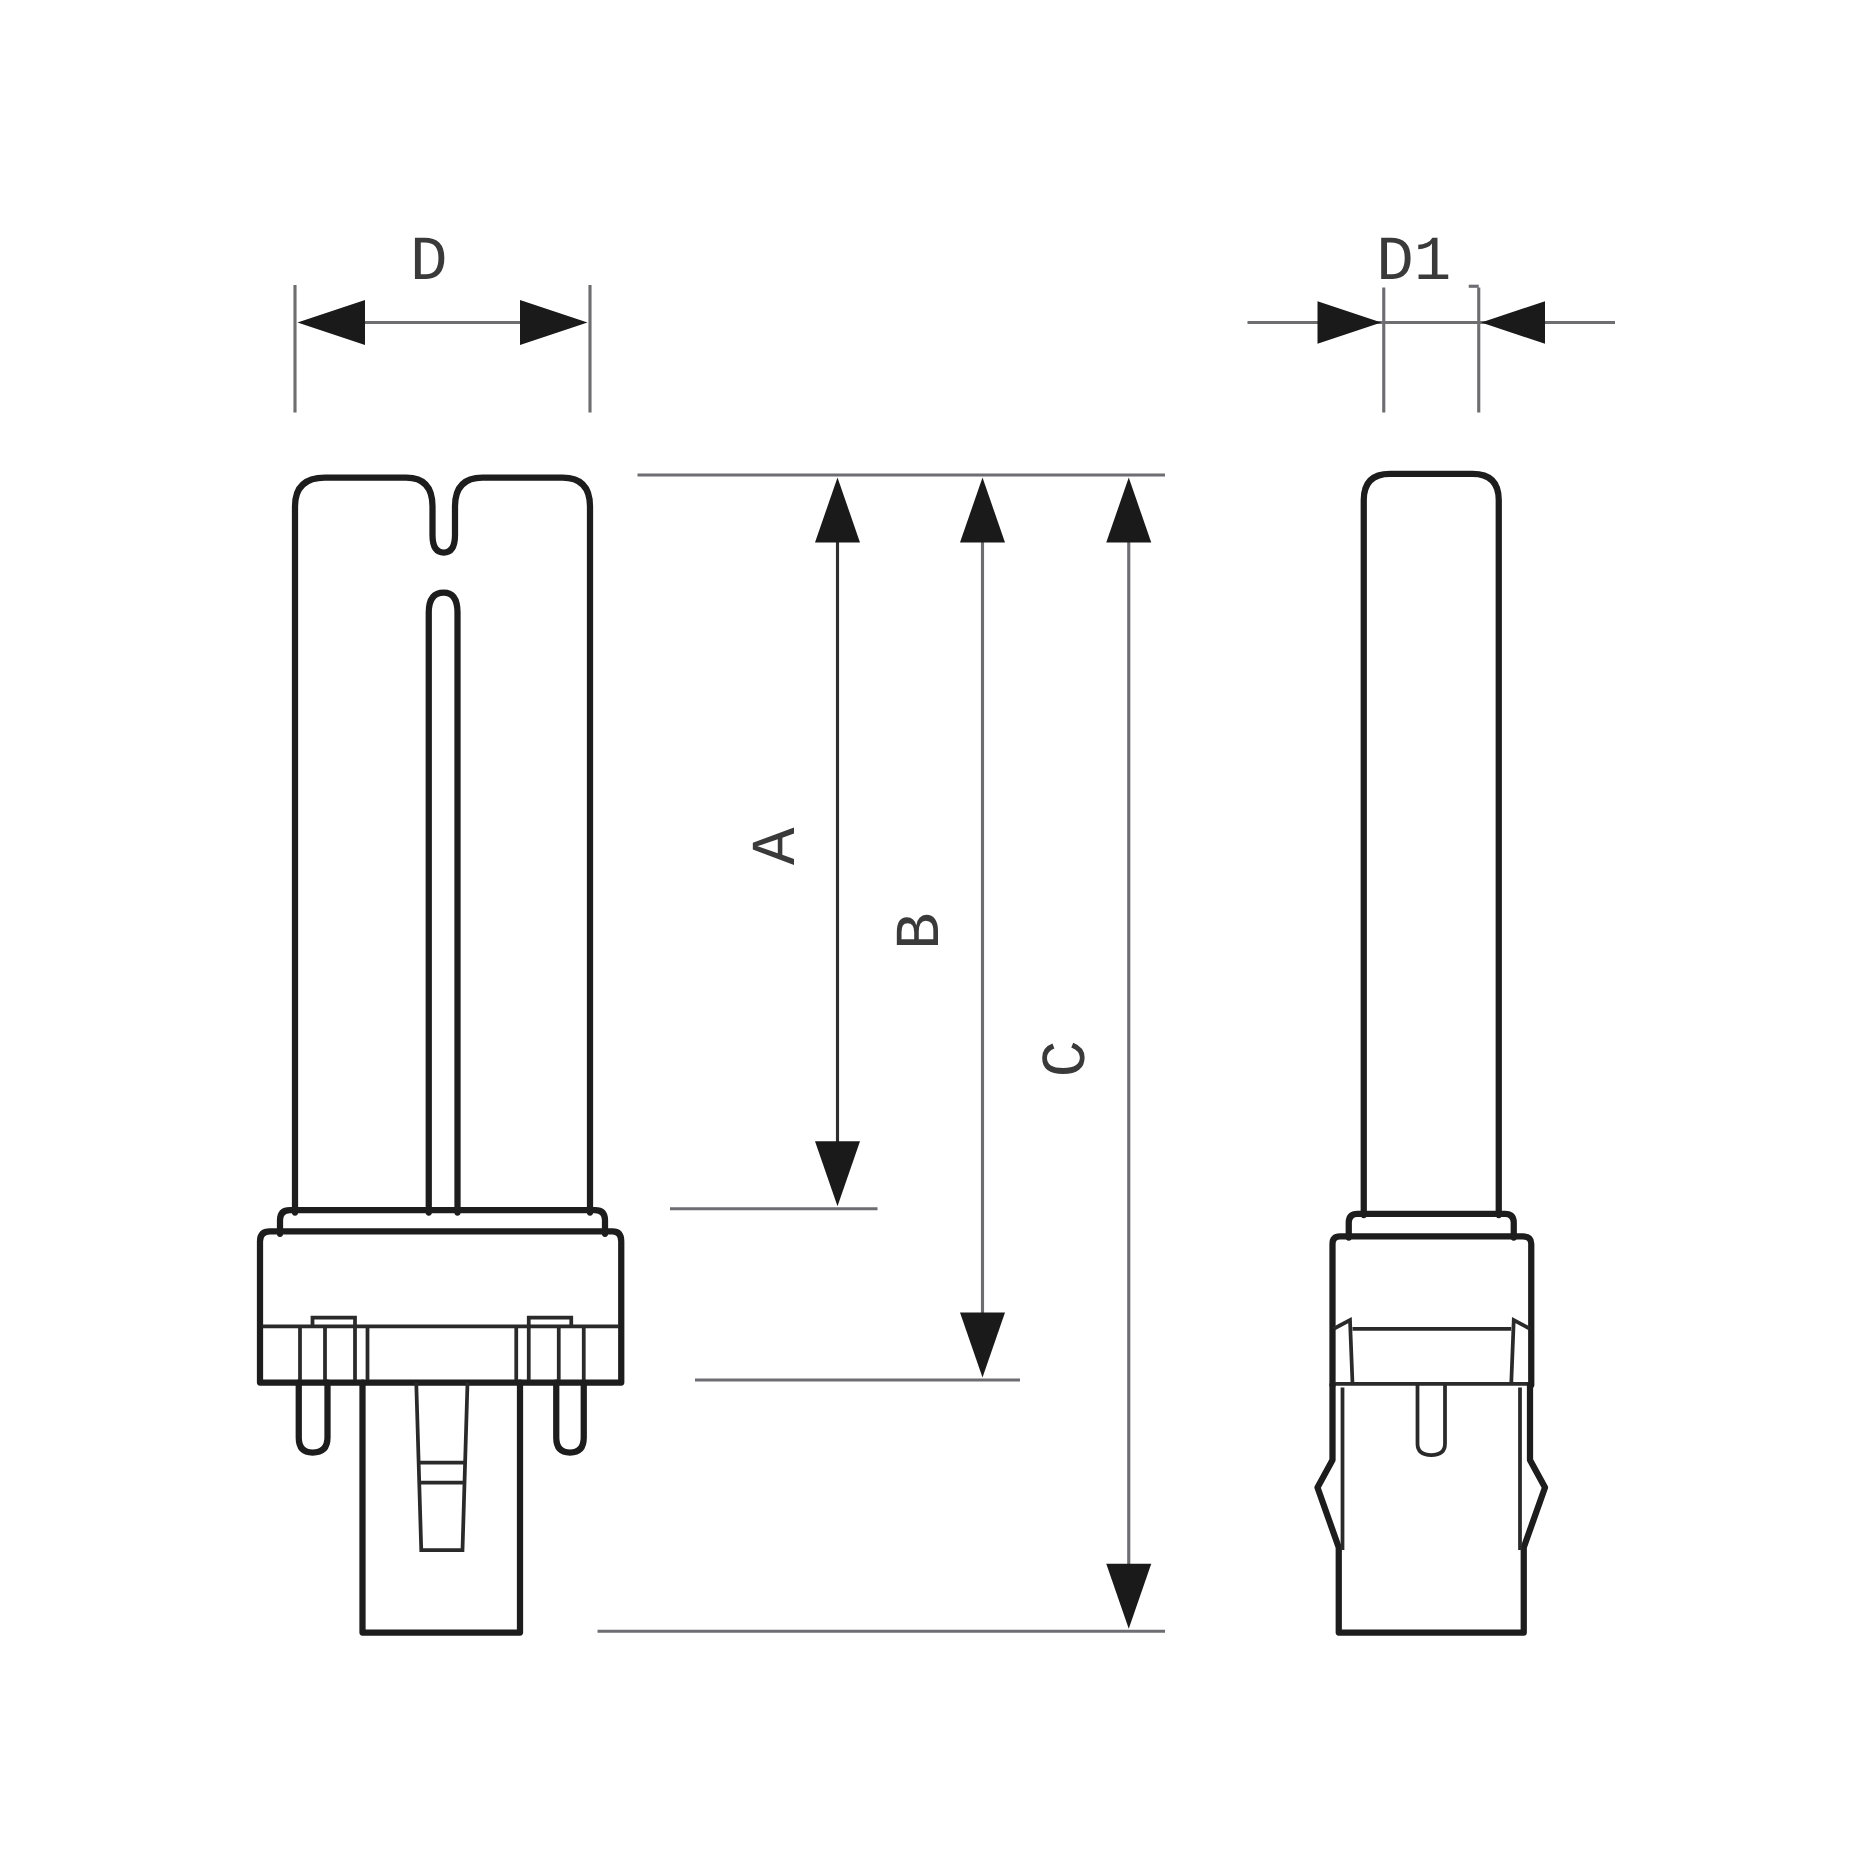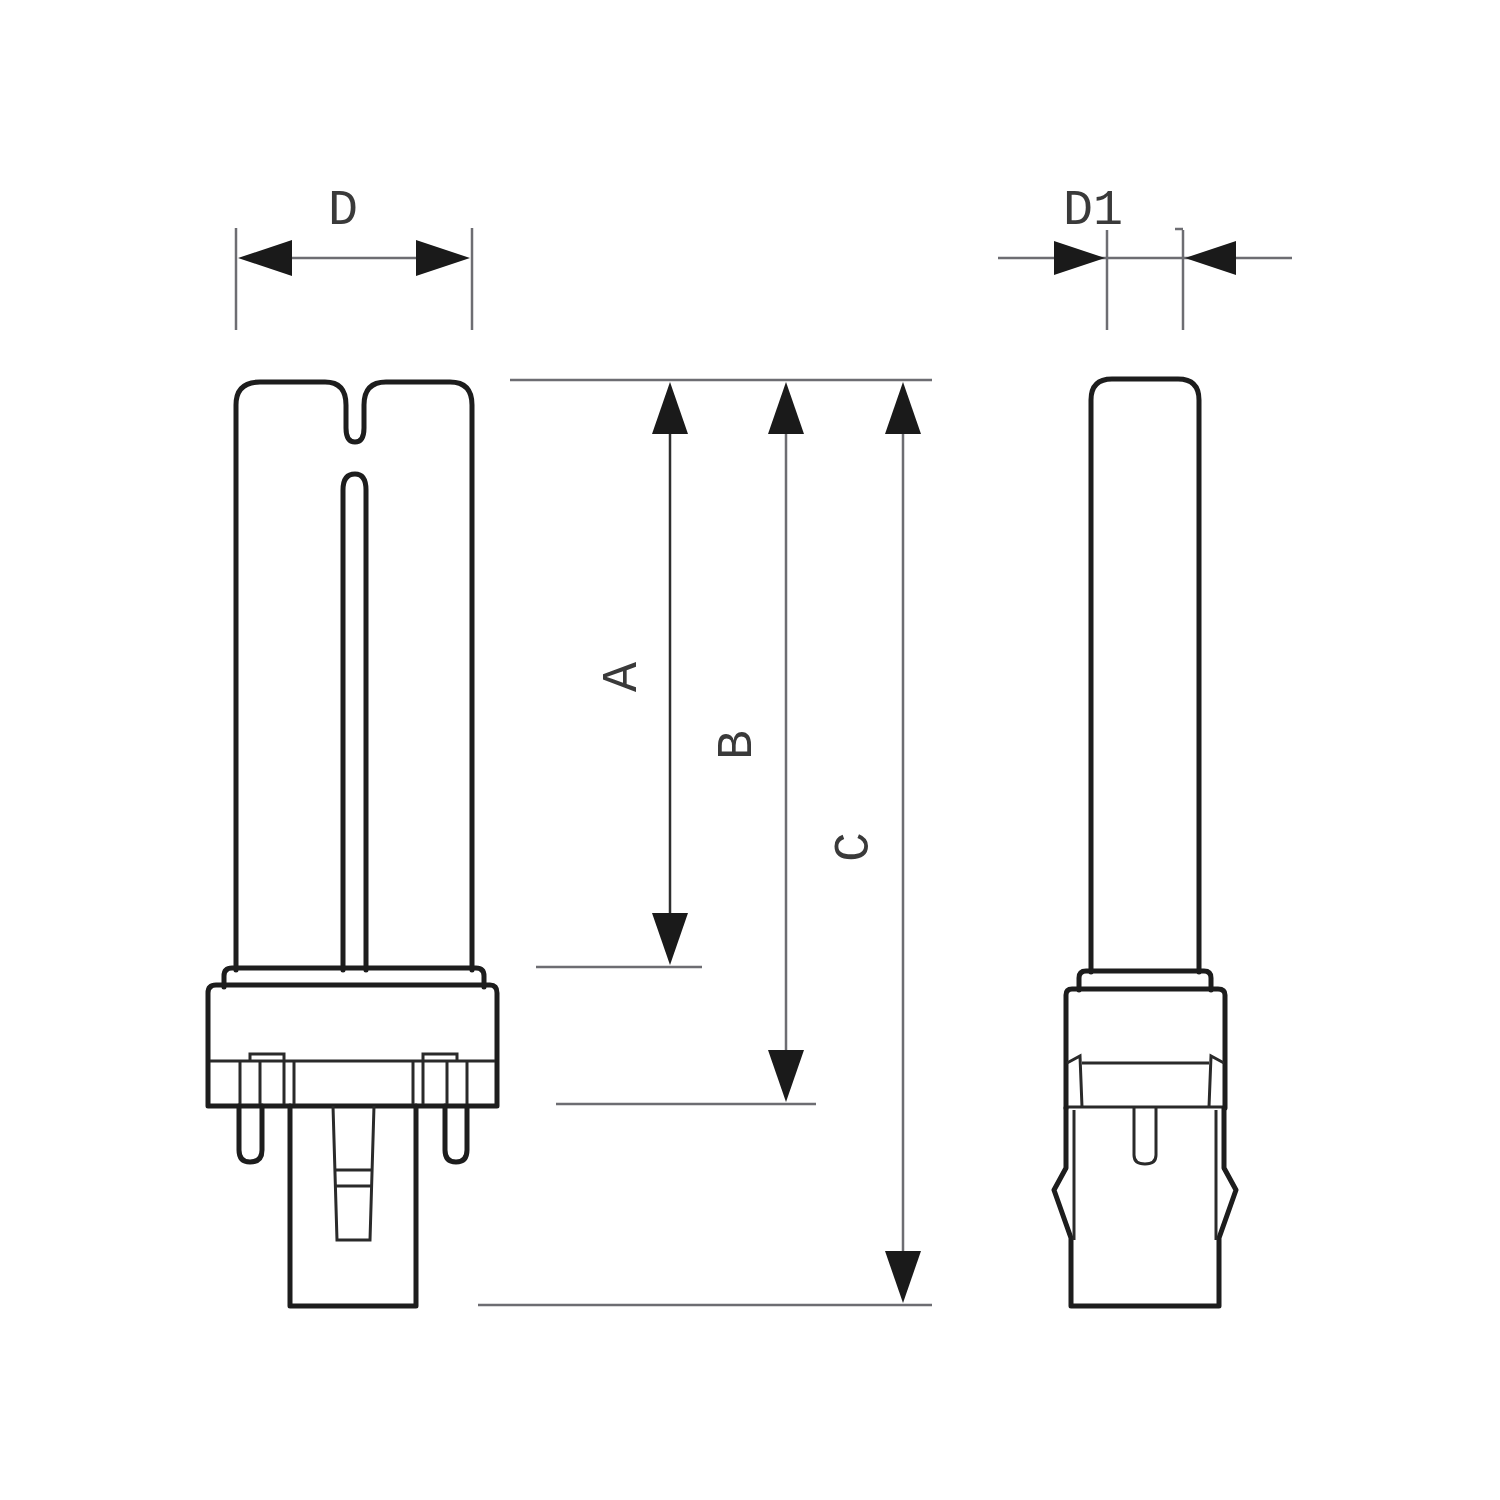--- a/index.html
+++ b/index.html
@@ -97,16 +97,16 @@
   </g>
 
   <g>
     <line class="dimline" x1="903" y1="430" x2="903" y2="1252"></line>
     <polygon class="arrow" points="903,382 885,434 921,434"></polygon>
     <polygon class="arrow" points="903,1303 885,1251 921,1251"></polygon>
   </g>
 </svg>
 
 <div class="label" style="left:328px; top:186px;">D</div>
-<div class="label" style="left:1063px; top:186px;">D1</div>
+<div class="label" style="left:1101px; top:186px;">D1</div>
 <div class="label rot" style="left:603px; top:652px; width:40px; height:50px; text-align:center;">A</div>
 <div class="label rot" style="left:718px; top:720px; width:40px; height:50px; text-align:center;">B</div>
 <div class="label rot" style="left:835px; top:822px; width:40px; height:50px; text-align:center;">C</div>
 
 </body></html>

